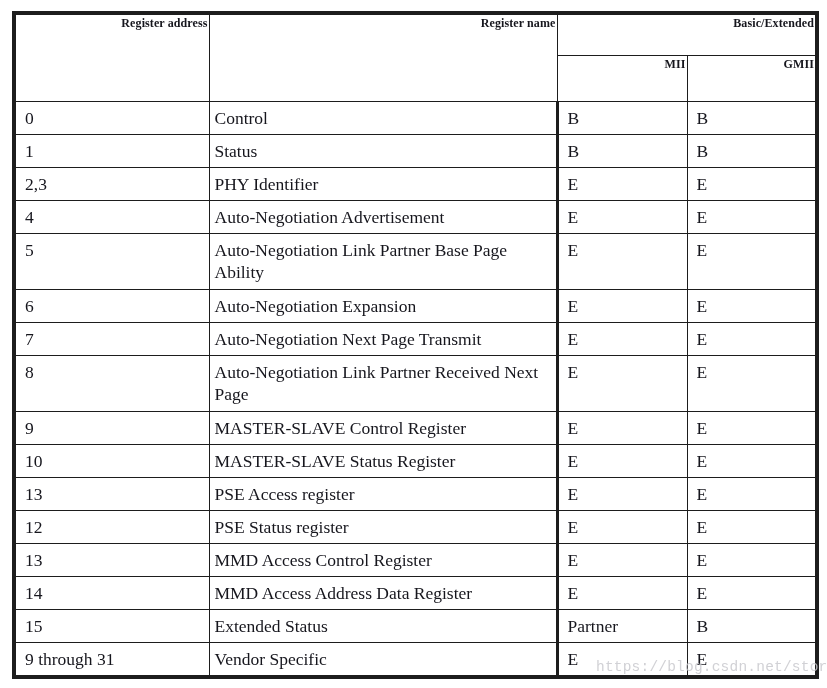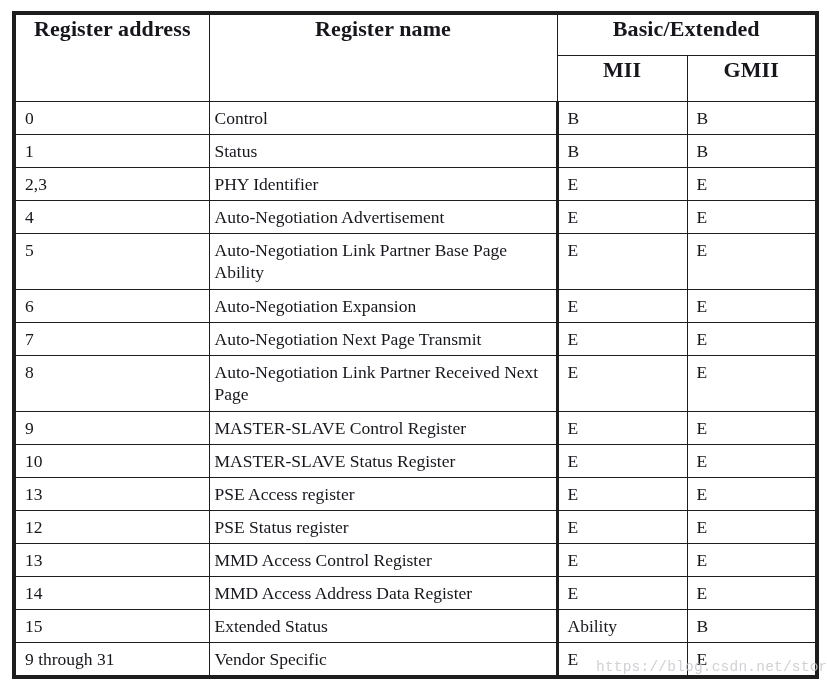--- a/index.html
+++ b/index.html
@@ -43,22 +43,22 @@
   table.reg-table th,
   table.reg-table td {
     border: 1px solid #1d1d1d;
     vertical-align: top;
     box-sizing: border-box;
   }
 
   
   thead th {
     font-weight: bold;
-    font-size: 22px;
-    text-align: center;
+    font-size: 12px;
+    text-align: right;
     vertical-align: middle;
     letter-spacing: 0.1px;
   }
   th.th-addr,
   th.th-name {
     height: 88px;
     border-bottom: 3px solid #1d1d1d;
   }
   th.th-group {
     height: 42px;
@@ -211,21 +211,21 @@
         </tr>
         <tr>
           <td class="cell-addr">14</td>
           <td class="cell-name">MMD Access Address Data Register</td>
           <td class="cell-mii">E</td>
           <td class="cell-gmii">E</td>
         </tr>
         <tr>
           <td class="cell-addr">15</td>
           <td class="cell-name">Extended Status</td>
-          <td class="cell-mii">Ability</td>
+          <td class="cell-mii">Partner</td>
           <td class="cell-gmii">B</td>
         </tr>
         <tr>
           <td class="cell-addr">9 through 31</td>
           <td class="cell-name">Vendor Specific</td>
           <td class="cell-mii">E</td>
           <td class="cell-gmii">E</td>
         </tr>
       </tbody>
   </table>

